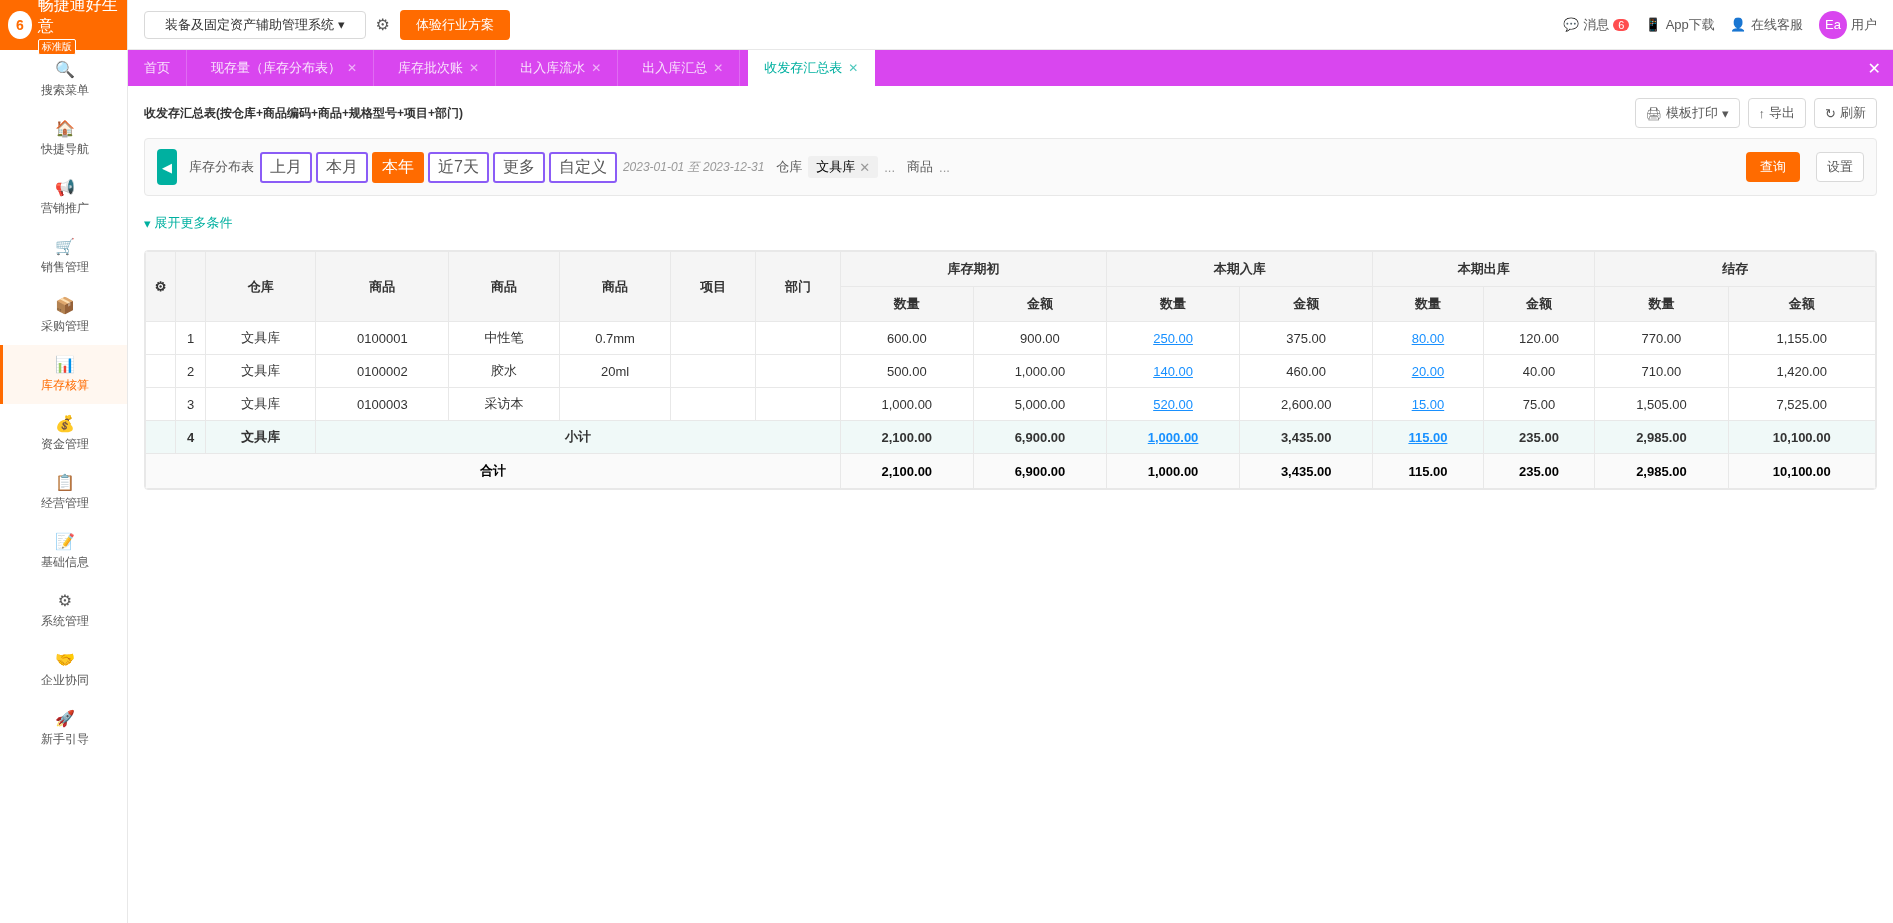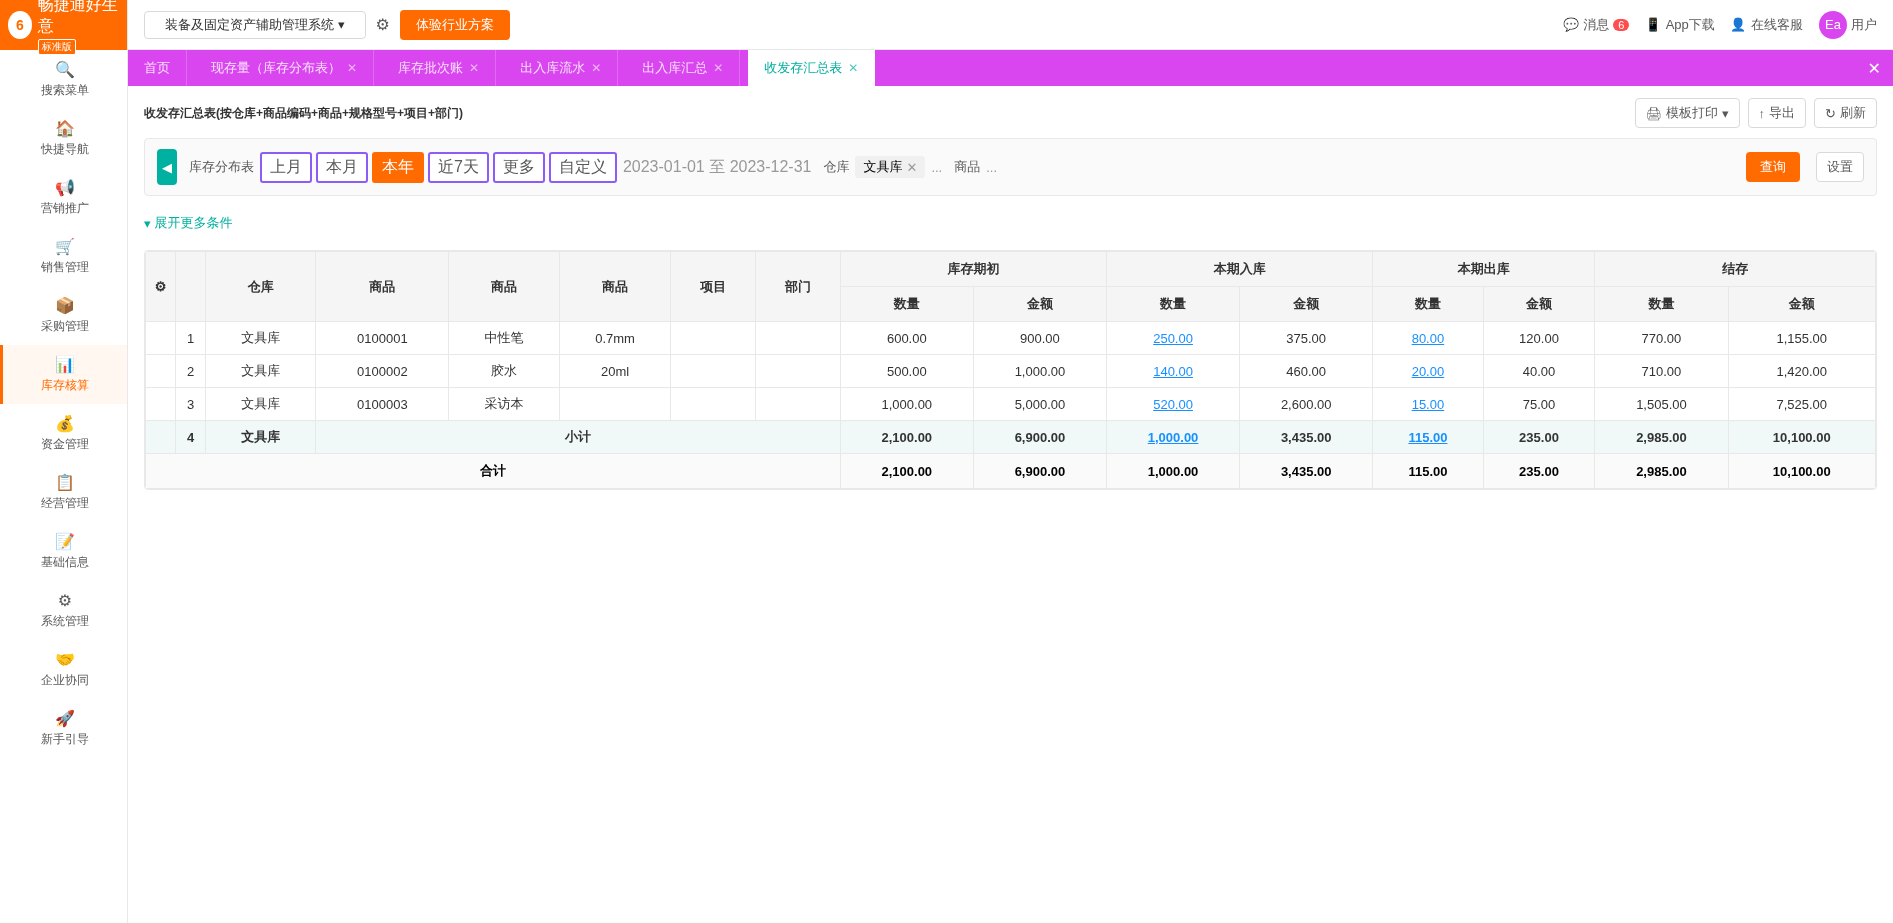--- a/index.html
+++ b/index.html
@@ -50,21 +50,21 @@
     .action-btn-outline { border: 1px solid #d9d9d9; background: #fff; color: #595959; border-radius: 4px; padding: 5px 10px; cursor: pointer; font-size: 13px; display: flex; align-items: center; gap: 4px; }
 
     
     .filter-bar { background: #fafafa; border: 1px solid #e8e8e8; border-radius: 4px; padding: 10px 12px; margin-bottom: 10px; display: flex; align-items: center; gap: 12px; flex-wrap: wrap; }
     .filter-collapse-btn { background: #00b0a0; color: #fff; border: none; border-radius: 4px; width: 20px; height: 36px; cursor: pointer; display: flex; align-items: center; justify-content: center; flex-shrink: 0; }
     .filter-group { display: flex; align-items: center; gap: 6px; }
     .filter-label { color: #595959; white-space: nowrap; font-size: 13px; }
     .filter-date-btns { display: flex; align-items: center; gap: 4px; }
     .date-btn { border: 2px solid #8b5cf6; background: #fff; color: #595959; padding: 3px 8px; border-radius: 3px; cursor: pointer; font-size: 16px; }
     .date-btn.active { background: #ff6b00; color: #fff; border-color: #ff6b00; }
-    .filter-date-range { color: #999; font-size: 16px; }
+    .filter-date-range { color: #999; font-size: 12px; font-style: italic; }
     .filter-tag { display: flex; align-items: center; gap: 4px; background: #f0f0f0; border-radius: 3px; padding: 2px 8px; font-size: 13px; }
     .filter-tag-close { cursor: pointer; color: #999; }
     .filter-more { color: #999; cursor: pointer; }
     .warehouse-filter { display: flex; align-items: center; gap: 6px; }
     .goods-filter { display: flex; align-items: center; gap: 6px; }
     .expand-conditions { color: #00b0a0; cursor: pointer; font-size: 13px; display: flex; align-items: center; gap: 4px; margin: 4px auto; }
 
     
     .table-wrapper { border: 1px solid #e8e8e8; border-radius: 4px; overflow: auto; }
     table { width: 100%; border-collapse: collapse; background: #fff; }

